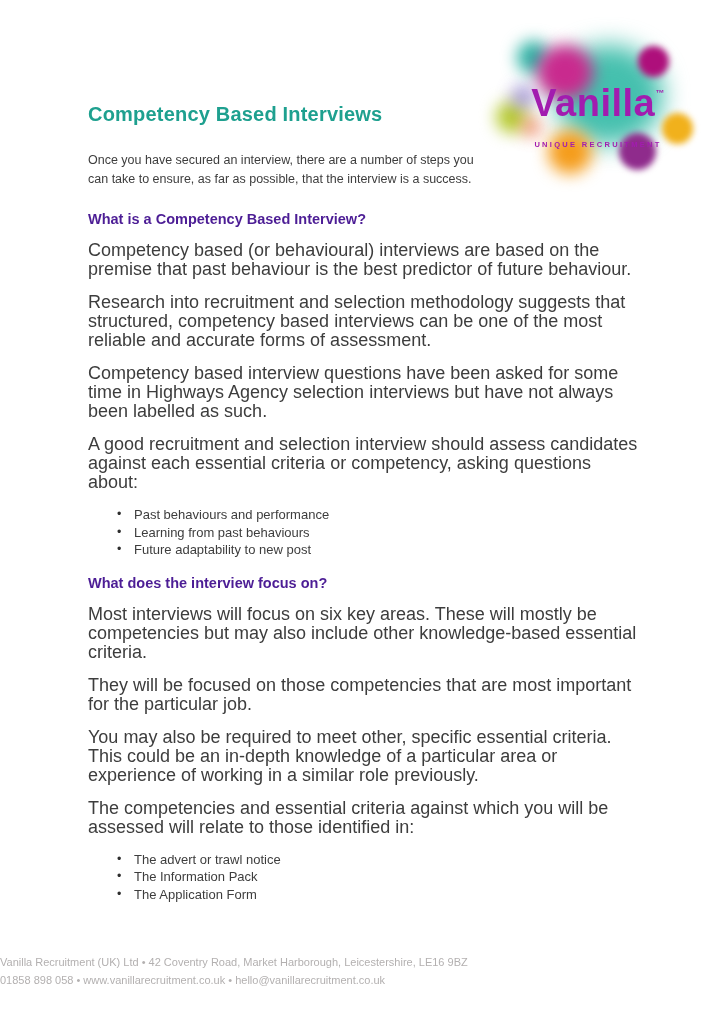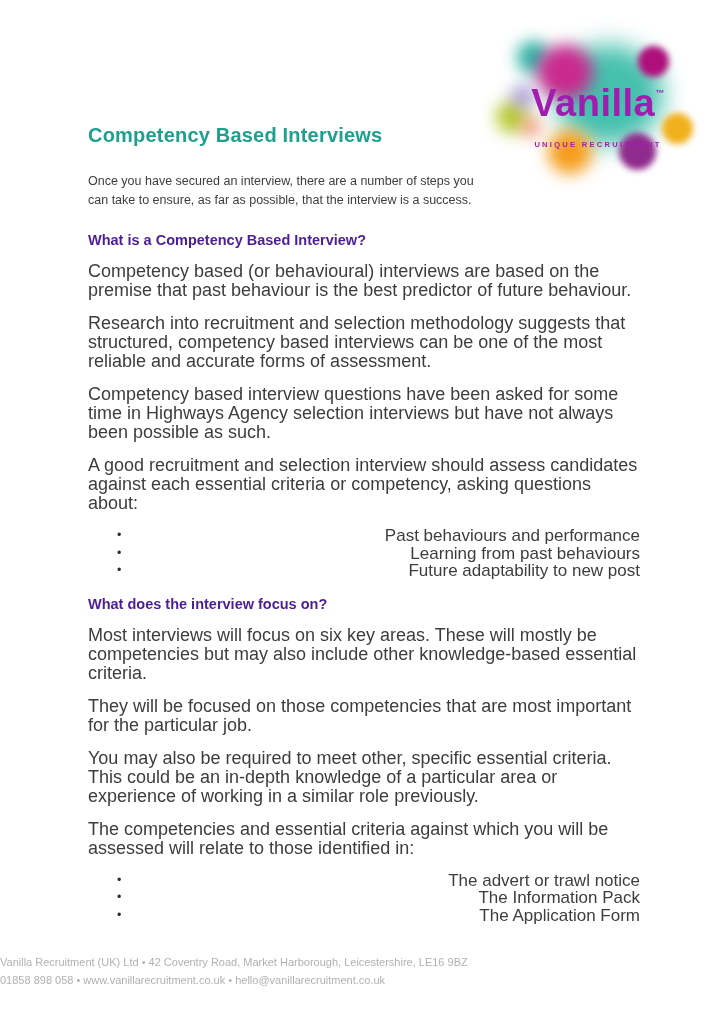--- a/index.html
+++ b/index.html
@@ -13,21 +13,20 @@
     font-family: "Liberation Sans", sans-serif;
     color: #3d3d3d;
   }
 
   
   .content {
     position: absolute;
     left: 88px;
     top: 103px;
     width: 552px;
-    margin-top: 21px;
   }
   h1.doc-title {
     font-size: 20px;
     font-weight: bold;
     letter-spacing: 0.2px;
     color: #1ea08f;
     margin: 0 0 25px 0;
   }
   .intro {
     max-width: 398px;
@@ -45,25 +44,24 @@
     font-size: 18px;
     line-height: 19px;
     margin: 0 0 14px 0;
   }
   ul.bullets {
     list-style: none;
     margin: 3px 0 16px 0;
     padding: 0 0 0 29px;
   }
   ul.bullets li {
-    font-size: 17px;
+    font-size: 13px;
     line-height: 17.5px;
     position: relative;
     padding-left: 17px;
-    text-align: right;
   }
   ul.bullets li::before {
     content: "\2022";
     position: absolute;
     left: 0;
     top: 0;
     font-size: 12.5px;
     color: #2d2d2d;
   }
 
@@ -146,21 +144,21 @@
   <div class="content">
 
     <h1 class="doc-title">Competency Based Interviews</h1>
 
     <p class="intro">Once you have secured an interview, there are a number of steps you can take to ensure, as far as possible, that the interview is a success.</p>
 
     <h2 class="section-heading">What is a Competency Based Interview?</h2>
 
     <p class="para">Competency based (or behavioural) interviews are based on the premise that past behaviour is the best predictor of future behaviour.</p>
     <p class="para">Research into recruitment and selection methodology suggests that structured, competency based interviews can be one of the most reliable and accurate forms of assessment.</p>
-    <p class="para">Competency based interview questions have been asked for some time in Highways Agency selection interviews but have not always been possible as such.</p>
+    <p class="para">Competency based interview questions have been asked for some time in Highways Agency selection interviews but have not always been labelled as such.</p>
     <p class="para">A good recruitment and selection interview should assess candidates against each essential criteria or competency, asking questions about:</p>
 
     <ul class="bullets">
       <li>Past behaviours and performance</li>
       <li>Learning from past behaviours</li>
       <li>Future adaptability to new post</li>
     </ul>
 
     <h2 class="section-heading">What does the interview focus on?</h2>
 

